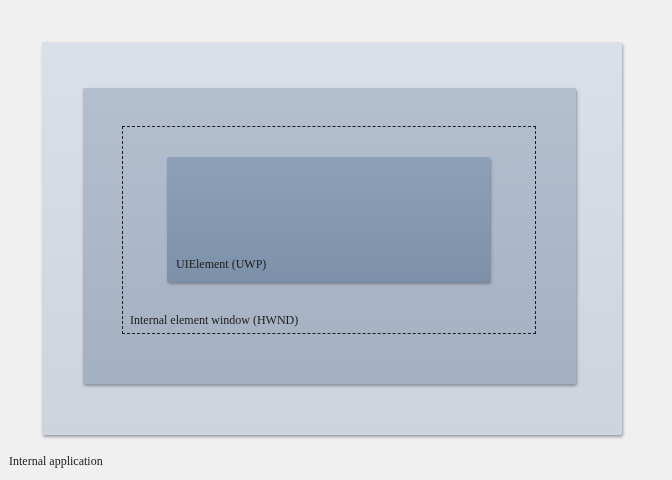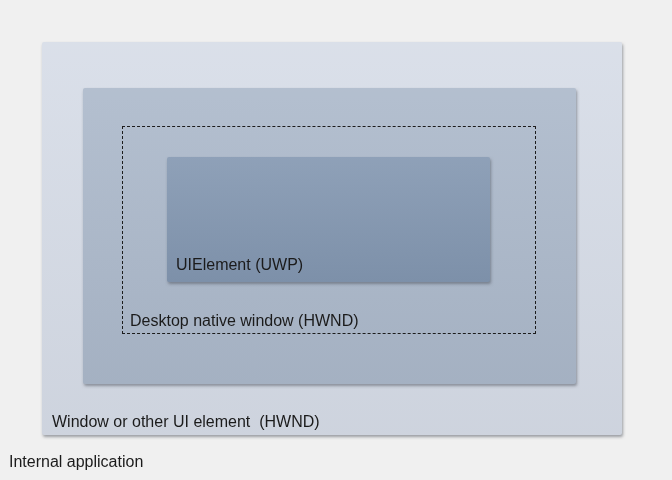--- a/index.html
+++ b/index.html
@@ -23,24 +23,25 @@
     position: absolute;
     box-sizing: border-box;
     border-radius: 2px;
   }
   .solid {
     box-shadow: 1px 2px 3px rgba(70, 75, 85, 0.5);
     background-image: linear-gradient(rgba(255,255,255,0.10), rgba(0,0,0,0.04));
   }
   .label {
     position: absolute;
-    font-size: 16px;
+    font-size: 12px;
     line-height: 19px;
     color: #1b1b1b;
     white-space: pre;
+    font-family: Liberation Serif, serif;
   }
   #window-box   { left: 42px;  top: 42px;  width: 580px; height: 393px; }
   #xaml-box     { left: 41px;  top: 46px;  width: 493px; height: 296px; }
   #native-box   { left: 39px;  top: 38px;  width: 414px; height: 208px;
                   border: 1px dashed #1c1c1c; border-radius: 0; background: transparent; }
   #uielement-box{ left: 44px;  top: 30px;  width: 323px; height: 125px; }
 
   #uielement-label { left: 9px;  bottom: 8px; }
   #native-label    { left: 7px;  bottom: 3px; }
   #xaml-label      { left: 12px; bottom: 7px; }
@@ -55,22 +56,21 @@
   <div class="box solid" id="window-box" style="background-color: rgb(214, 220, 231);">
 
     <div class="box solid" id="xaml-box" style="background-color: rgb(171, 184, 202);">
 
       <div class="box" id="native-box">
 
         <div class="box solid" id="uielement-box" style="background-color: rgb(130, 150, 176);">
           <span class="label" id="uielement-label">UIElement (UWP)</span>
         </div>
 
-        <span class="label" id="native-label">Desktop native window (HWND)</span>
+        <span class="label" id="native-label">Internal element window (HWND)</span>
       </div>
 
     </div>
 
-    <span class="label" id="window-label">Window or other UI element  (HWND)</span>
   </div>
 
   <span class="label" id="caption">Internal application</span>
 </div>
 
 </body></html>

